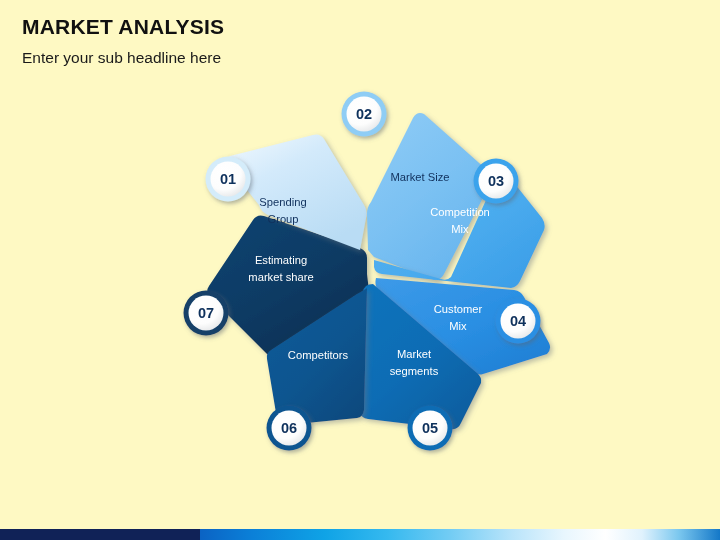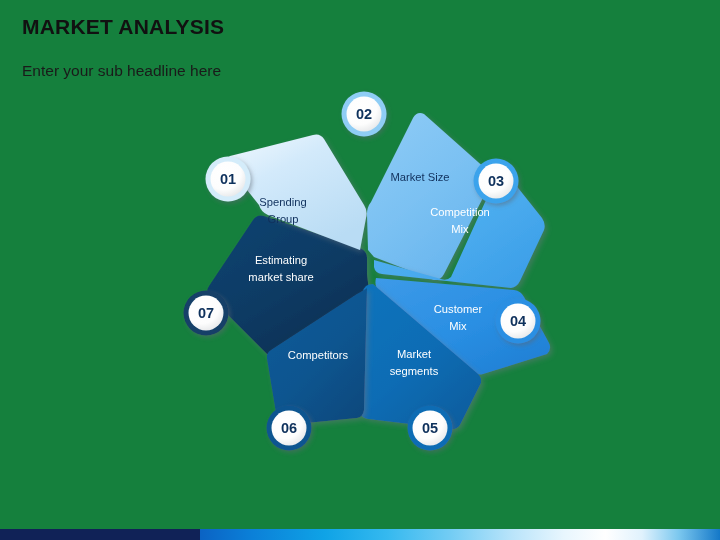--- a/index.html
+++ b/index.html
@@ -12,21 +12,21 @@
     background: #f1f1f1;
     font-family: "Liberation Sans", sans-serif;
     overflow: hidden;
     position: relative;
   }
   #slide {
     position: absolute;
     left: 0; top: 0;
     width: 720px;
     height: 540px;
-    background: #15803d;
+    background: #fef9c3;
   }
   
   #header {
     position: absolute;
     left: 22px;
     top: 14px;
     width: 600px;
   }
   #title {
     font-size: 21px;
@@ -35,21 +35,21 @@
     letter-spacing: 0.2px;
     line-height: 26px;
     margin: 0;
     white-space: nowrap;
   }
   #subtitle {
     font-size: 15.5px;
     font-weight: normal;
     color: #1a1a1a;
     line-height: 22px;
-    margin: 20px 0 0 0;
+    margin: 7px 0 0 0;
     white-space: nowrap;
   }
   
   #diagram {
     position: absolute;
     left: 150px;
     top: 78px;
     width: 430px;
     height: 380px;
   }

